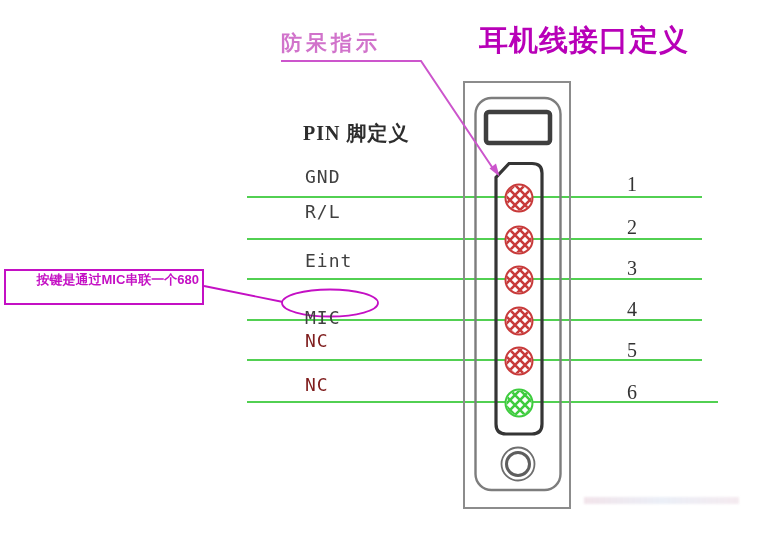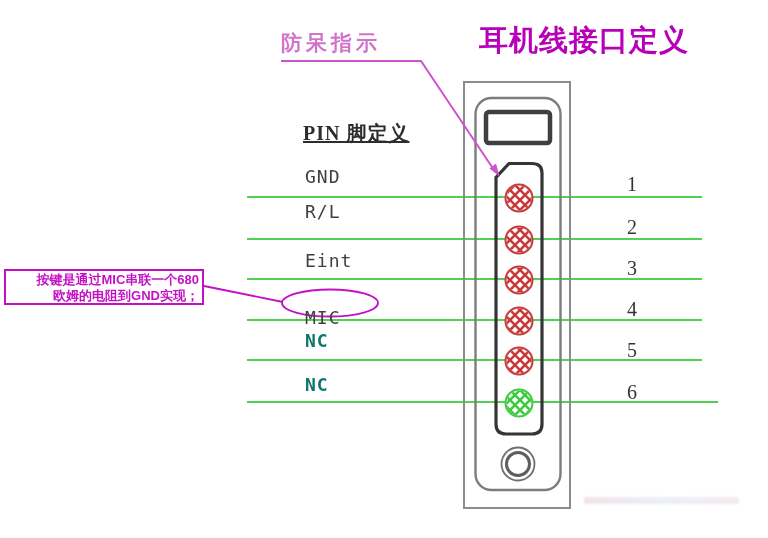--- a/index.html
+++ b/index.html
@@ -16,27 +16,27 @@
     white-space:nowrap;
     margin-left:24px;
   }
   .foolproof {
     position:absolute; left:281px; top:29px;
     font-size:21px; font-weight:700; letter-spacing:4px;
     color:var(--c-pink); white-space:nowrap;
   }
   .col-header {
     position:absolute; font-size:20px; font-weight:600; color:#2d2d2d;
-    letter-spacing:1px; font-family:"Liberation Serif", serif; white-space:nowrap;text-decoration:underline;
+    letter-spacing:1px; font-family:"Liberation Serif", serif; white-space:nowrap;
   }
   .pin-label {
     position:absolute; left:305px; font-size:18px; color:#404040;
     font-family:"DejaVu Sans Mono", monospace; letter-spacing:1px; white-space:nowrap;
   }
-  .pin-label.strong { font-weight:700; color:#0f766e; }
+  .pin-label.strong { font-weight:400; color:#7f1d1d; }
   .pin-num {
     position:absolute; left:612px; width:40px; text-align:center;
     font-size:20px; color:#333333; font-family:"Liberation Serif", serif;
   }
   .note-box {
     position:absolute; left:4px; top:269px; width:200px; height:36px;
     border:2px solid var(--c-mag); box-sizing:border-box; padding:1px 3px;
     background:#ffffff;
     text-align:right;
   }
@@ -129,17 +129,16 @@
 
   <div class="pin-num" style="top:173px">1</div>
   <div class="pin-num" style="top:216px">2</div>
   <div class="pin-num" style="top:257px">3</div>
   <div class="pin-num" style="top:298px">4</div>
   <div class="pin-num" style="top:339px">5</div>
   <div class="pin-num" style="top:381px">6</div>
 
   <div class="note-box">
     <div class="note-line">按键是通过MIC串联一个680</div>
-    <div class="note-line">欧姆的电阻到GND实现；</div>
   </div>
 
   <div class="watermark"></div>
 </div>
 
 </body></html>

